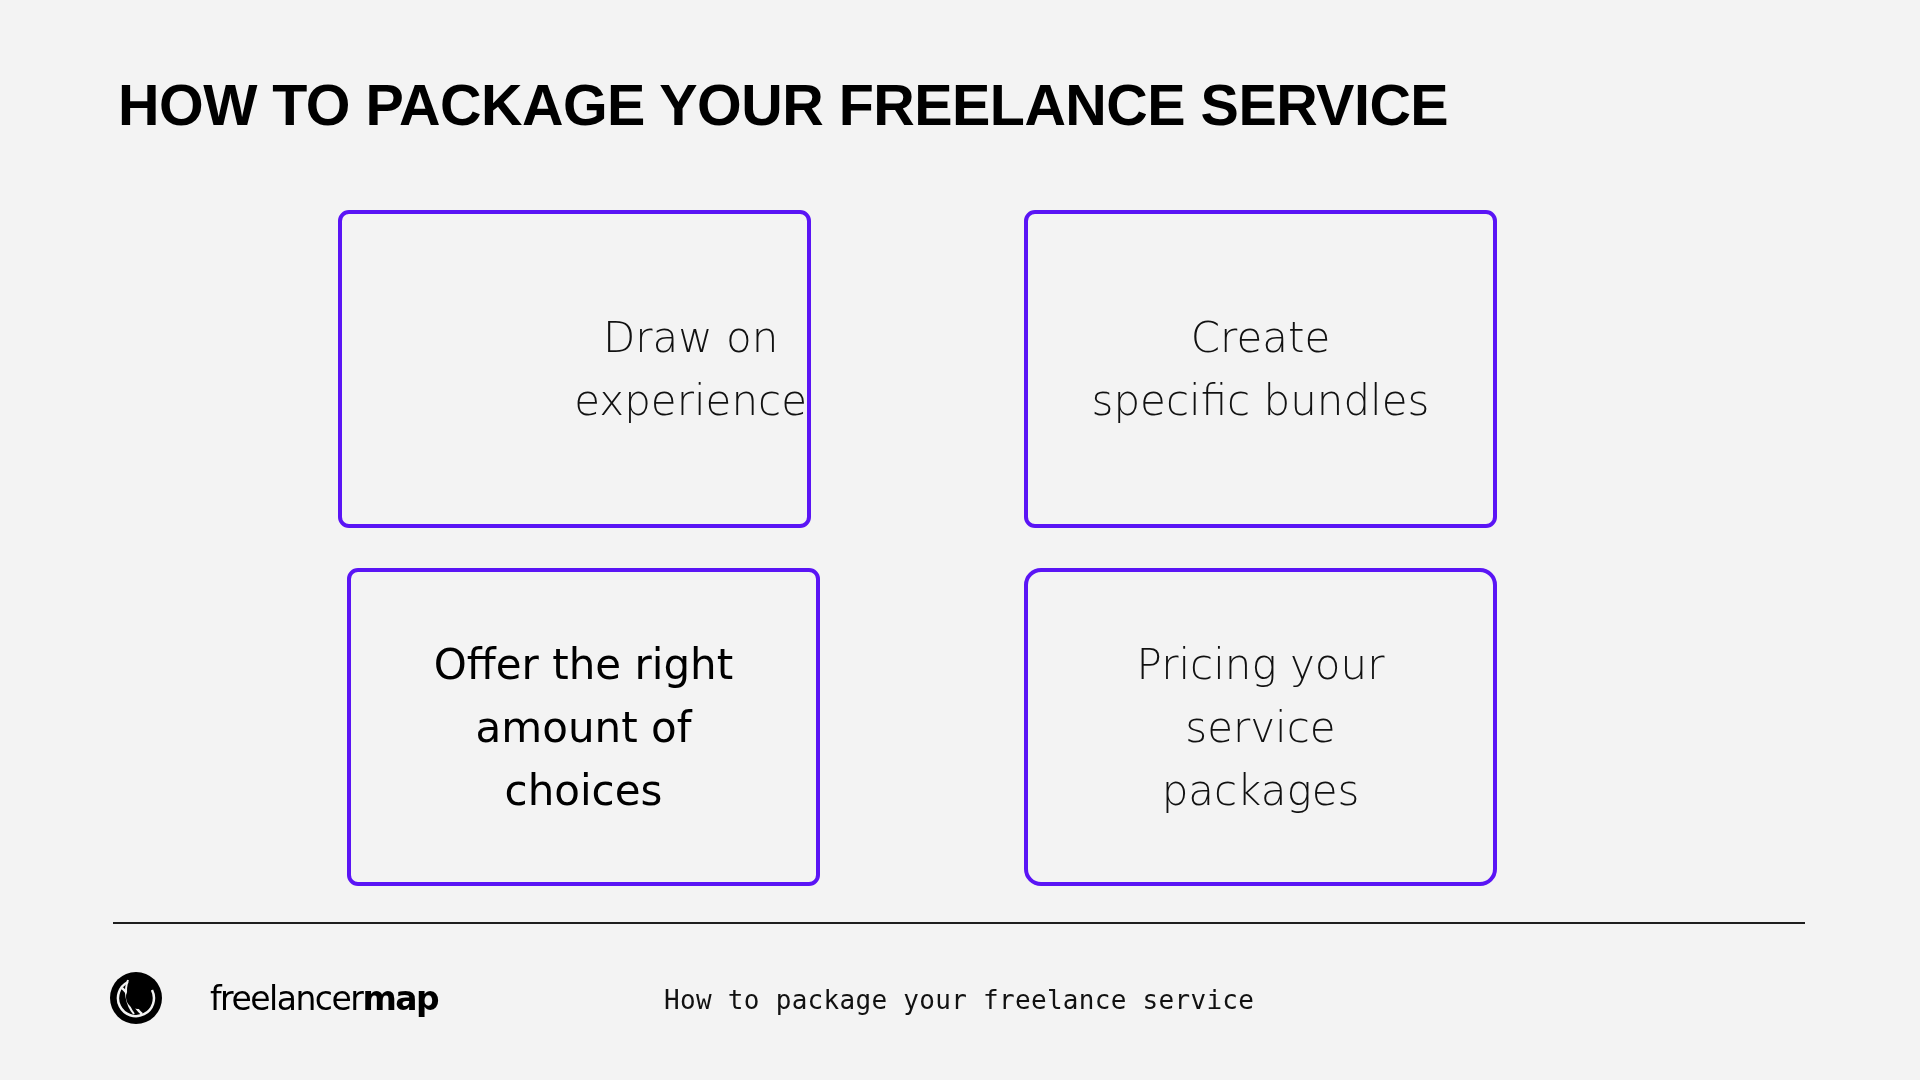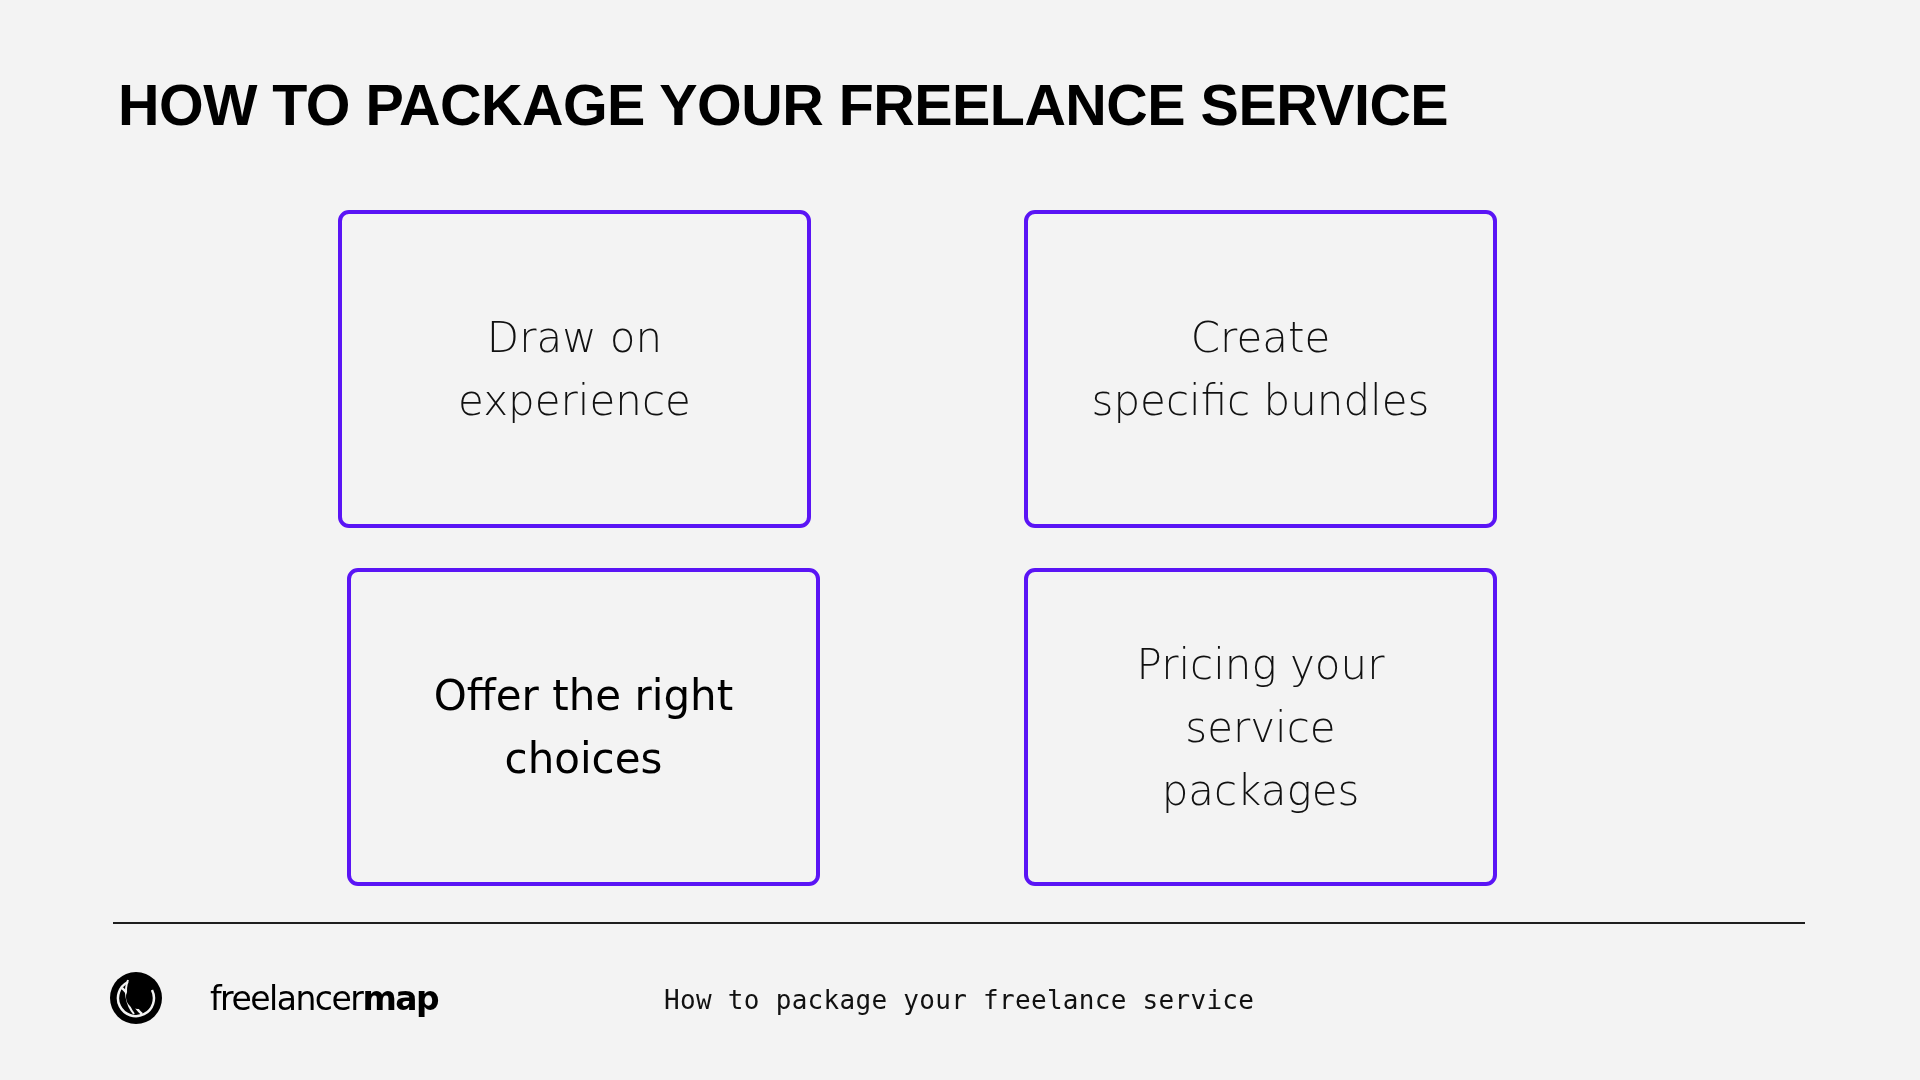--- a/index.html
+++ b/index.html
@@ -22,24 +22,24 @@
     text-align: center;
   }
   .card-text {
     font-family: "DejaVu Sans", sans-serif;
     font-size: 42px; line-height: 63px; font-weight: 300;
     letter-spacing: 0px; color: #111;
     -webkit-text-stroke: 0; 
     max-width: 400px;
   }
   .card-text.medium { font-weight: 400; color: #000; }
-  #card-1 { left: 338px; top: 210px; }
+  #card-1 { left: 338px; top: 210px; justify-content: flex-end; }
   #card-2 { left: 1024px; top: 210px; }
   #card-3 { left: 347px; top: 568px; }
-  #card-4 { left: 1024px; top: 568px; }
+  #card-4 { left: 1024px; top: 568px; border-radius: 17px; }
   .line { display: block; }
   .divider {
     position: absolute; left: 113px; top: 922px; width: 1692px; height: 2px;
     background: #1e1e1e;
   }
   .logo {
     position: absolute; left: 108px; top: 968px; height: 60px;
     display: flex; align-items: center;
   }
   .logo-mark { width: 56px; height: 56px; margin-right: 6px; }
@@ -70,20 +70,21 @@
 <div class="card" id="card-2">
   <div class="card-text">
     <span class="line">Create</span>
     <span class="line">specific bundles</span>
   </div>
 </div>
 
 <div class="card" id="card-3">
   <div class="card-text medium">
     <span class="line">Offer the right</span>
+    <span class="line">amount of</span>
     <span class="line">choices</span>
   </div>
 </div>
 
 <div class="card" id="card-4">
   <div class="card-text">
     <span class="line">Pricing your</span>
     <span class="line">service</span>
     <span class="line">packages</span>
   </div>

